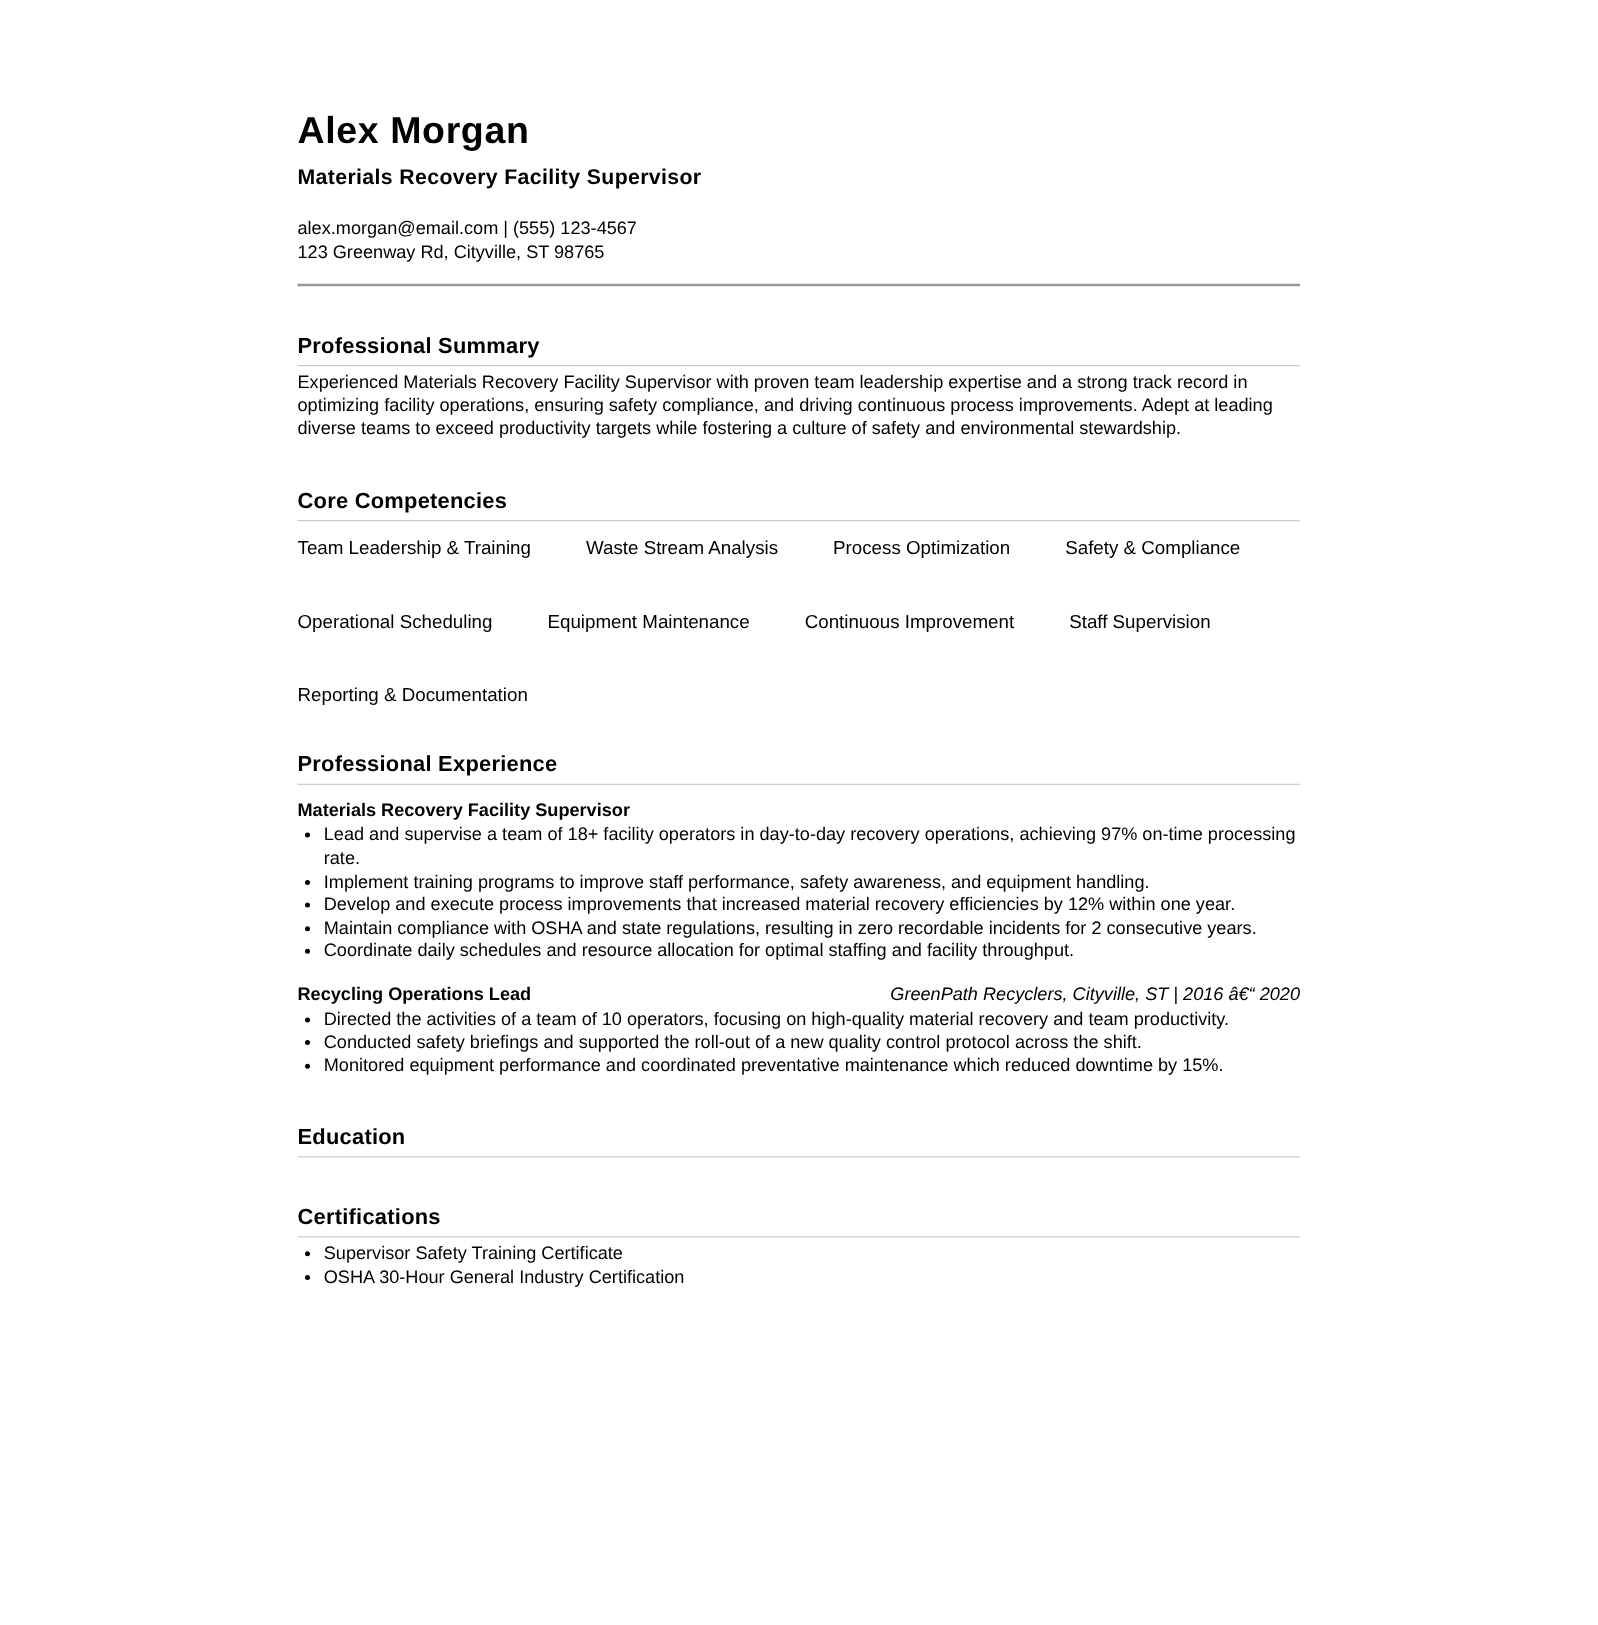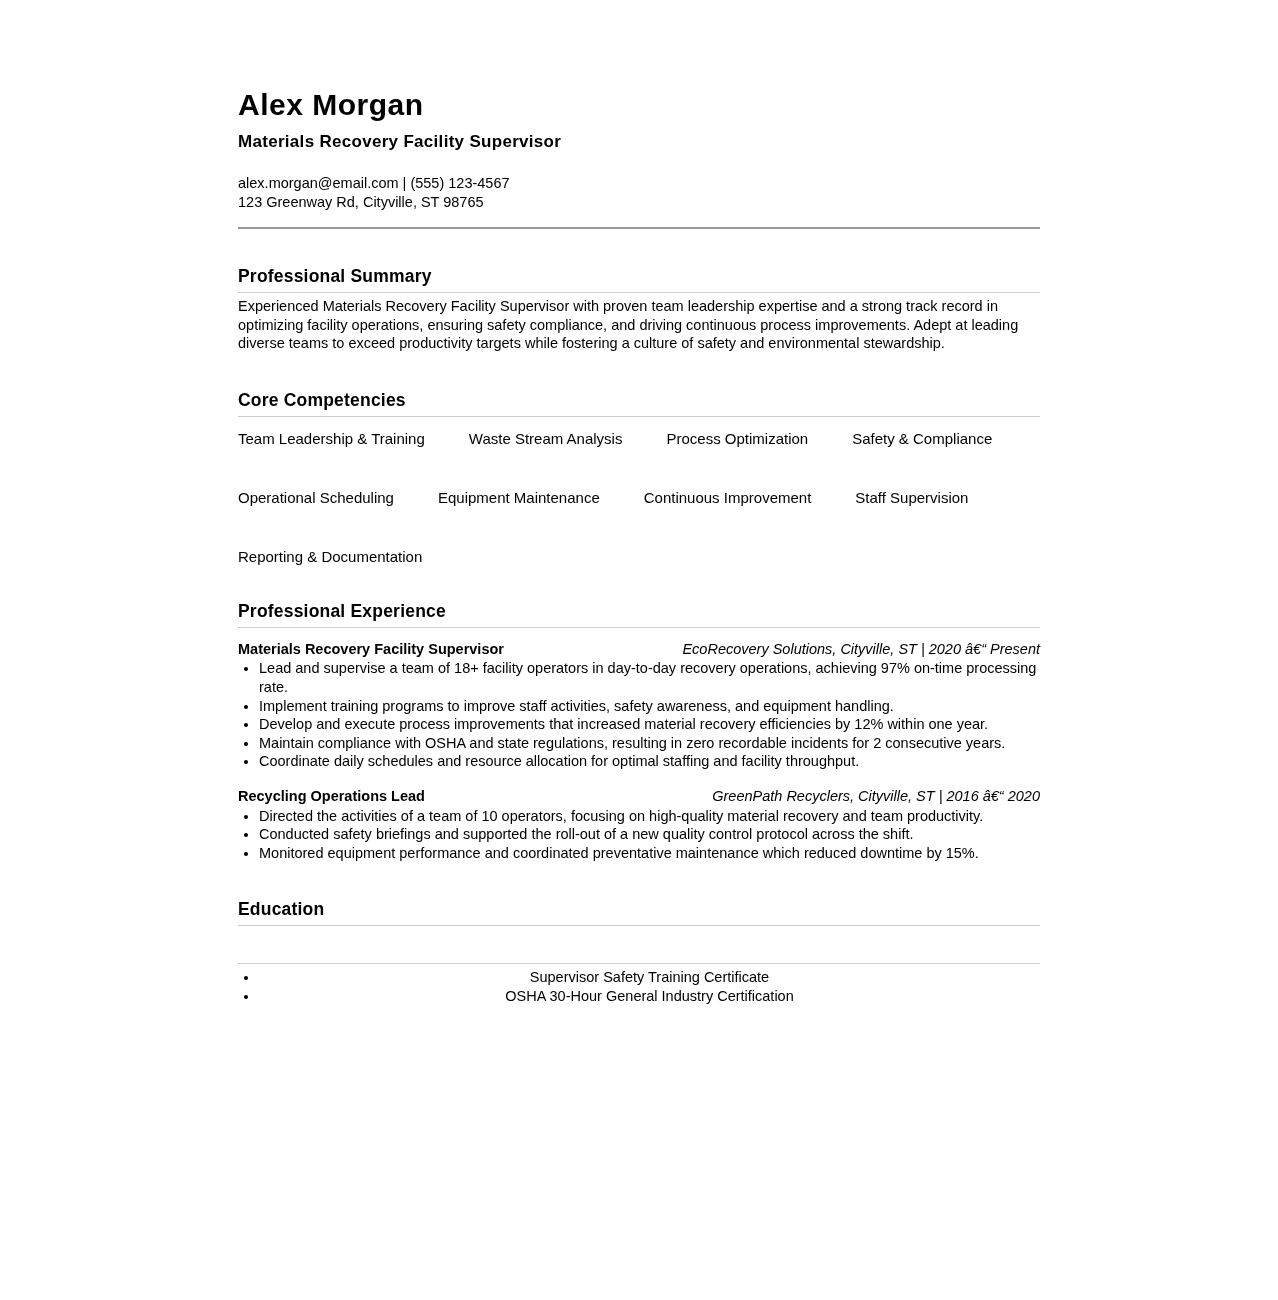--- a/index.html
+++ b/index.html
@@ -151,25 +151,24 @@
     </div>
   </section>
 
   <section class="section">
     <h3 class="section-heading">Professional Experience</h3>
     <hr class="section-rule">
 
     <div class="job">
       <div class="job-header">
         <span class="job-title">Materials Recovery Facility Supervisor</span>
-        <span class="job-meta">EcoRecovery Solutions, Cityville, ST | 2020 â€“ Present</span>
       </div>
       <ul class="bullet-list">
         <li>Lead and supervise a team of 18+ facility operators in day-to-day recovery operations, achieving 97% on-time processing rate.</li>
-        <li>Implement training programs to improve staff activities, safety awareness, and equipment handling.</li>
+        <li>Implement training programs to improve staff performance, safety awareness, and equipment handling.</li>
         <li>Develop and execute process improvements that increased material recovery efficiencies by 12% within one year.</li>
         <li>Maintain compliance with OSHA and state regulations, resulting in zero recordable incidents for 2 consecutive years.</li>
         <li>Coordinate daily schedules and resource allocation for optimal staffing and facility throughput.</li>
       </ul>
     </div>
 
     <div class="job">
       <div class="job-header">
         <span class="job-title">Recycling Operations Lead</span>
         <span class="job-meta">GreenPath Recyclers, Cityville, ST | 2016 â€“ 2020</span>
@@ -181,22 +180,23 @@
       </ul>
     </div>
   </section>
 
   <section class="section">
     <h3 class="section-heading">Education</h3>
     <hr class="section-rule">
   </section>
 
   <section class="section">
+    <h3 class="section-heading">Certifications</h3>
     <hr class="section-rule">
     <div class="section-body">
-      <ul class="bullet-list" style="margin-top:0;text-align:center;">
+      <ul class="bullet-list" style="margin-top:0;">
         <li>Supervisor Safety Training Certificate</li>
         <li>OSHA 30-Hour General Industry Certification</li>
       </ul>
     </div>
   </section>
 
 </div>
 
 </body></html>

